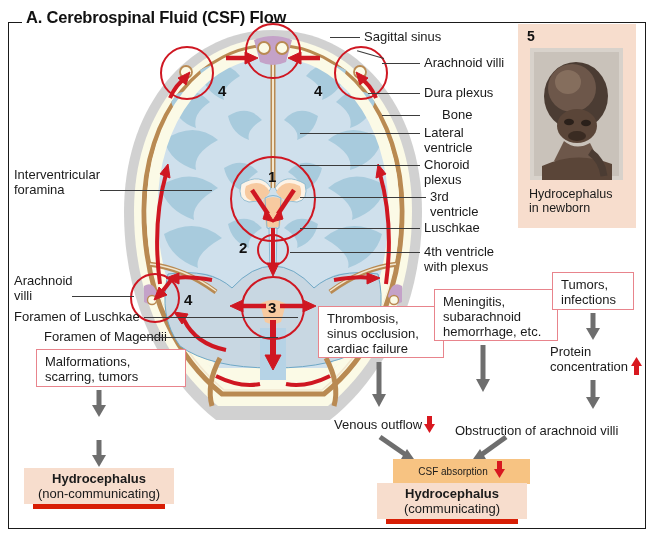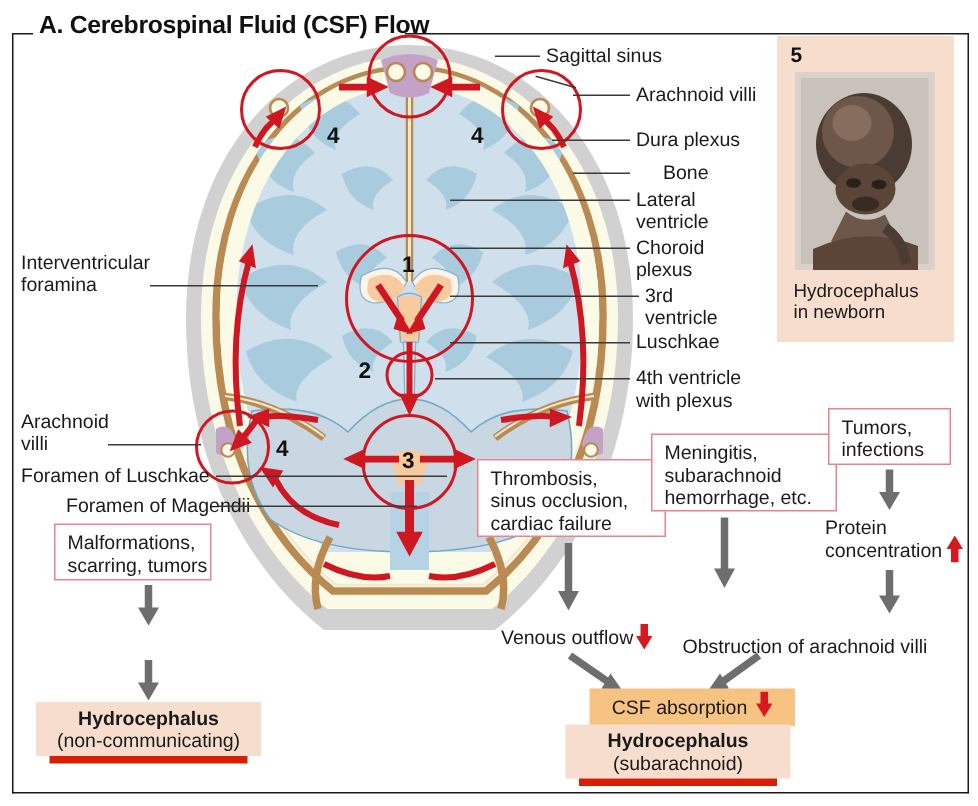--- a/index.html
+++ b/index.html
@@ -45,21 +45,21 @@
     position:absolute;background:#f7ddcd;box-sizing:border-box;
     text-align:center;padding-top:3px;
     font-size:13px;line-height:15px;color:#1a1a1a;
   }
   .peachbox b{font-weight:bold;}
   .peachbox .underbar{
     position:absolute;left:6%;right:6%;bottom:-5px;height:5px;background:#d81e05;
   }
   .orangebox{
     position:absolute;background:#f7c382;box-sizing:border-box;
-    text-align:center;font-size:13px;line-height:15px;color:#1a1a1a;
+    text-align:center;font-size:10px;line-height:15px;color:#1a1a1a;
     display:flex;align-items:center;justify-content:center;gap:6px;
   }
 
   
   .gArrow{position:absolute;}
   .gArrow svg{display:block;overflow:visible;}
 
   
   .redind{display:inline-block;vertical-align:-2px;}
 
@@ -328,21 +328,21 @@
         <path d="M34,93 q12,10 26,2 l8,16 q-22,10 -44,2 Z" fill="#6d574a"></path>
         <path d="M12,118 q34,-16 70,-2 l0,16 l-70,0 Z" fill="#5a4538"></path>
 
         <path d="M60,104 q12,8 14,24" stroke="#4b3c33" stroke-width="7" fill="none"></path>
       </svg>
     </div>
     <div class="photo-cap">Hydrocephalus
 in newborn</div>
   </div>
 
-  <div class="pinkbox" style="left:36px;top:349px;width:105px;height:38px;">Malformations,
+  <div class="pinkbox" style="left:36px;top:349px;width:150px;height:38px;">Malformations,
 scarring, tumors</div>
 
   <div class="pinkbox" style="left:318px;top:306px;width:126px;height:52px;">Thrombosis,
 sinus occlusion,
 cardiac failure</div>
 
   <div class="pinkbox" style="left:434px;top:289px;width:124px;height:52px;">Meningitis,
 subarachnoid
 hemorrhage, etc.</div>
 
@@ -433,17 +433,17 @@
   </div>
 
   <div class="peachbox" style="left:24px;top:468px;width:150px;height:36px;">
     <b>Hydrocephalus</b>
     <div>(non-communicating)</div>
     <div class="underbar"></div>
   </div>
 
   <div class="peachbox" style="left:377px;top:483px;width:150px;height:36px;">
     <b>Hydrocephalus</b>
-    <div>(subarachnoid)</div>
+    <div>(communicating)</div>
     <div class="underbar"></div>
   </div>
 
 </div>
 
 </body></html>

